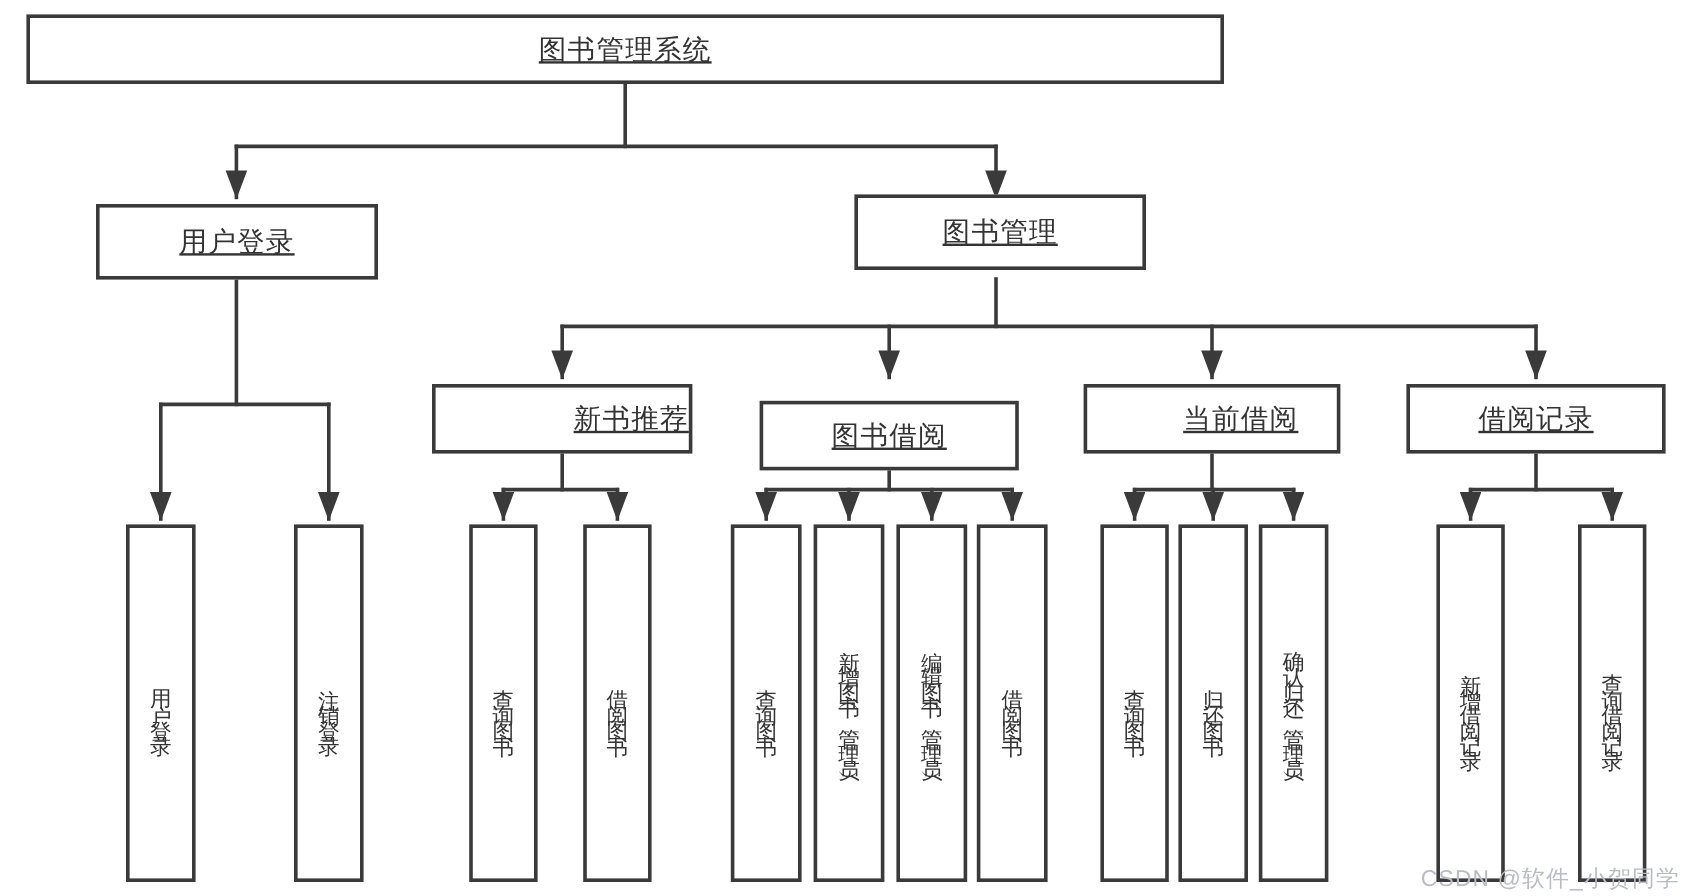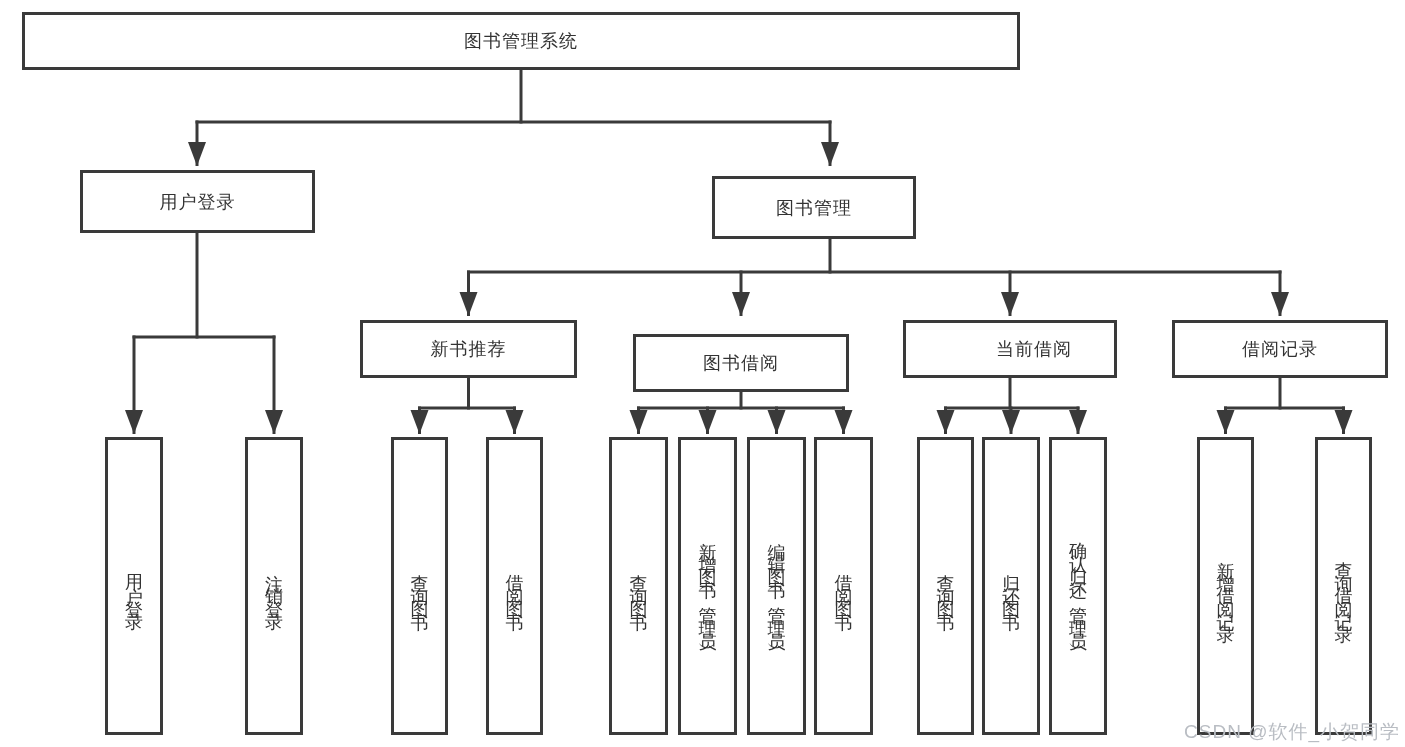--- a/index.html
+++ b/index.html
@@ -20,37 +20,38 @@
     position: absolute;
     box-sizing: border-box;
     border: 3px solid #3a3a3a;
     background: #ffffff;
     display: flex;
     align-items: center;
     justify-content: center;
     color: #333333;
   }
   .hbox span {
-    font-size: 18px;
+    font-size: 23px;
     letter-spacing: 1px;
     white-space: nowrap;
+    text-decoration: underline;
   }
   .vbox span {
     writing-mode: vertical-rl;
     text-orientation: mixed;
     font-size: 18px;
     letter-spacing: 13px;
     line-height: 1;
     white-space: nowrap;
   }
   
   #n-root          { left: 22px;   top: 12px;  width: 998px; height: 58px; }
   #n-user-login    { left: 80px;   top: 170px; width: 235px; height: 63px; }
-  #n-book-mgmt     { left: 712px;  top: 176px; width: 204px; height: 63px; }
-  #n-new-book-rec  { left: 360px;  top: 320px; width: 217px; height: 58px; }
+  #n-book-mgmt     { left: 712px;  top: 162px; width: 243px; height: 63px; }
+  #n-new-book-rec  { left: 360px;  top: 320px; width: 217px; height: 58px; justify-content: flex-end; }
   #n-book-borrow   { left: 633px;  top: 334px; width: 216px; height: 58px; }
   #n-current-borrow{ left: 903px;  top: 320px; width: 214px; height: 58px; padding-left: 48px; }
   #n-borrow-record { left: 1172px; top: 320px; width: 216px; height: 58px; }
   
   .vbox { top: 437px; height: 298px; }
   #l-user-login  { left: 105px;  width: 58px; }
   #l-logout      { left: 245px;  width: 58px; }
   #l-nbr-query   { left: 391px;  width: 57px; }
   #l-nbr-borrow  { left: 486px;  width: 57px; }
   #l-bb-query    { left: 609px;  width: 59px; }

